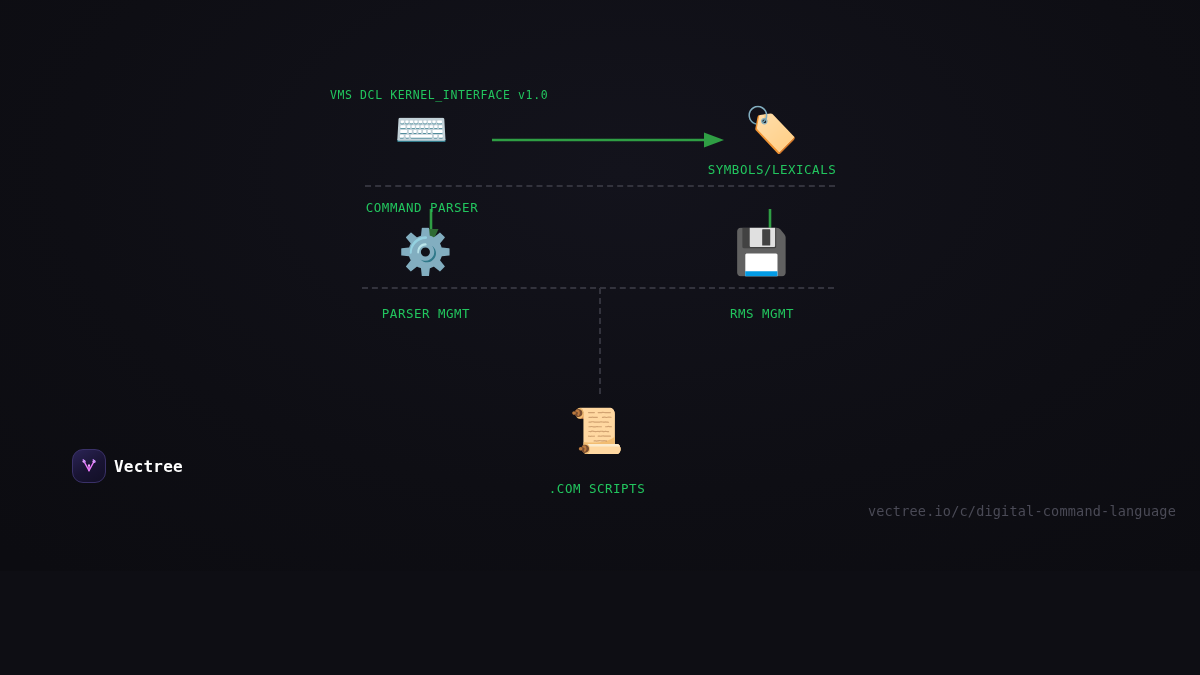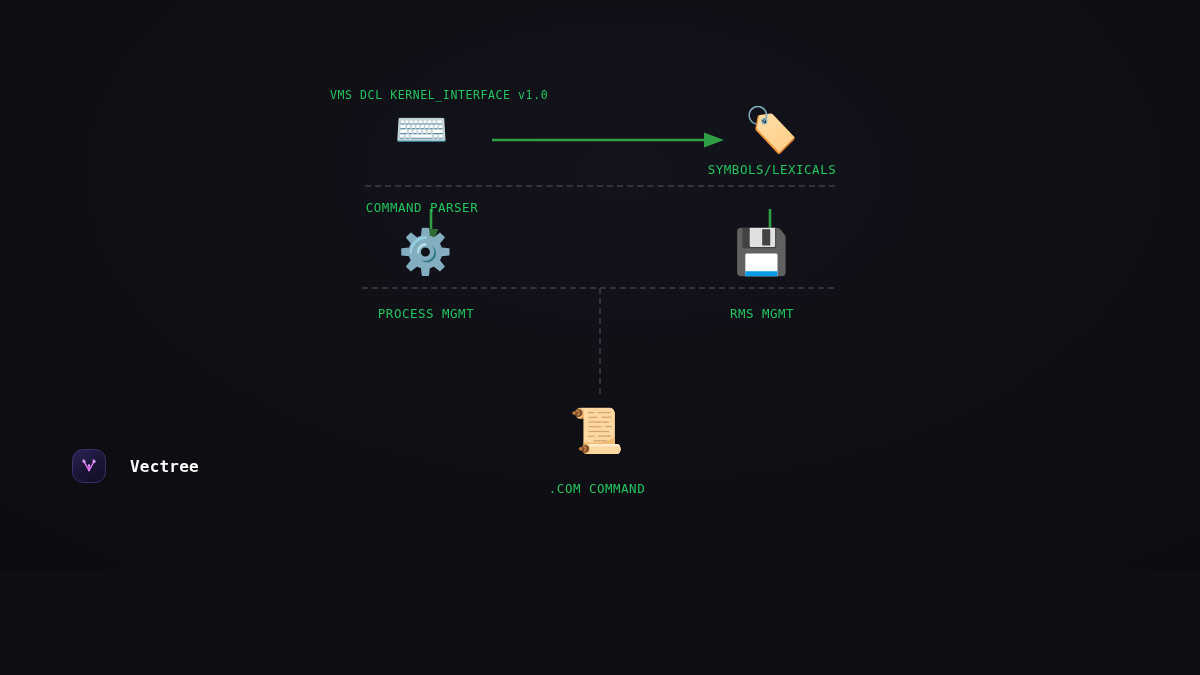--- a/index.html
+++ b/index.html
@@ -101,21 +101,21 @@
   
   #footer {
     position:absolute;
     left:0; bottom:0;
     width:1200px; height:130px;
     padding:0 24px;
   }
   .brand-row {
     position:absolute;
     left:24px; top:8px;
-    display:flex; align-items:center; gap:24px;padding-left:48px;
+    display:flex; align-items:center; gap:8px;padding-left:48px;
   }
   .logo-mark {
     width:34px; height:34px;
     border-radius:11px;
     background:linear-gradient(150deg,#2b2456 0%,#191433 55%,#120f26 100%);
     border:1px solid #3a3168;
     display:flex; align-items:center; justify-content:center;
     flex:0 0 auto;
   }
   .brand-name {
@@ -178,31 +178,31 @@
       <div class="nlabel">COMMAND PARSER</div>
     </div>
 
     <div class="node" id="node-symbols-lexicals">
       <div class="glyph">🏷️</div>
       <div class="nlabel">SYMBOLS/LEXICALS</div>
     </div>
 
     <div class="node" id="node-process-mgmt">
       <div class="glyph">⚙️</div>
-      <div class="nlabel">PROCESS MGMT</div>
+      <div class="nlabel">PARSER MGMT</div>
     </div>
 
     <div class="node" id="node-rms-files">
       <div class="glyph">💾</div>
       <div class="nlabel">RMS MGMT</div>
     </div>
 
     <div class="node" id="node-com-scripts">
       <div class="glyph">📜</div>
-      <div class="nlabel">.COM COMMAND</div>
+      <div class="nlabel">.COM SCRIPTS</div>
     </div>
 
   </div>
 
   <div id="footer">
 
     <div class="brand-row">
       <div class="logo-mark">
         <svg width="20" height="20" viewBox="0 0 20 20">
           <g stroke="#e879f9" stroke-width="1.5" stroke-linecap="round" fill="none">
@@ -216,16 +216,17 @@
           </g>
           <g stroke="#c084fc" stroke-width="1.1" stroke-linecap="round">
             <line x1="4.2" y1="3.6" x2="5.8" y2="6.4"></line>
             <line x1="14.2" y1="3.6" x2="15.8" y2="6.4"></line>
           </g>
         </svg>
       </div>
       <div class="brand-name">Vectree</div>
     </div>
 
+    <div class="page-url">vectree.io/c/digital-command-language</div>
 
   </div>
 
 </div>
 
 </body></html>

